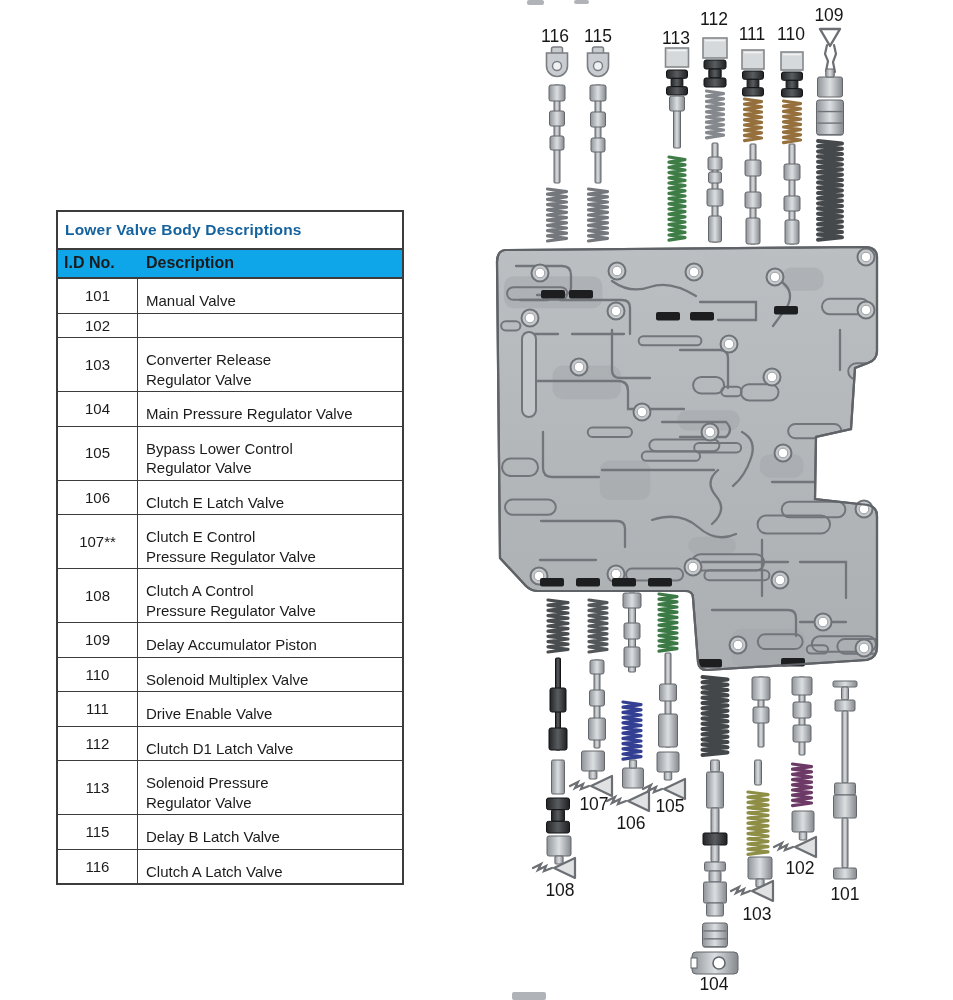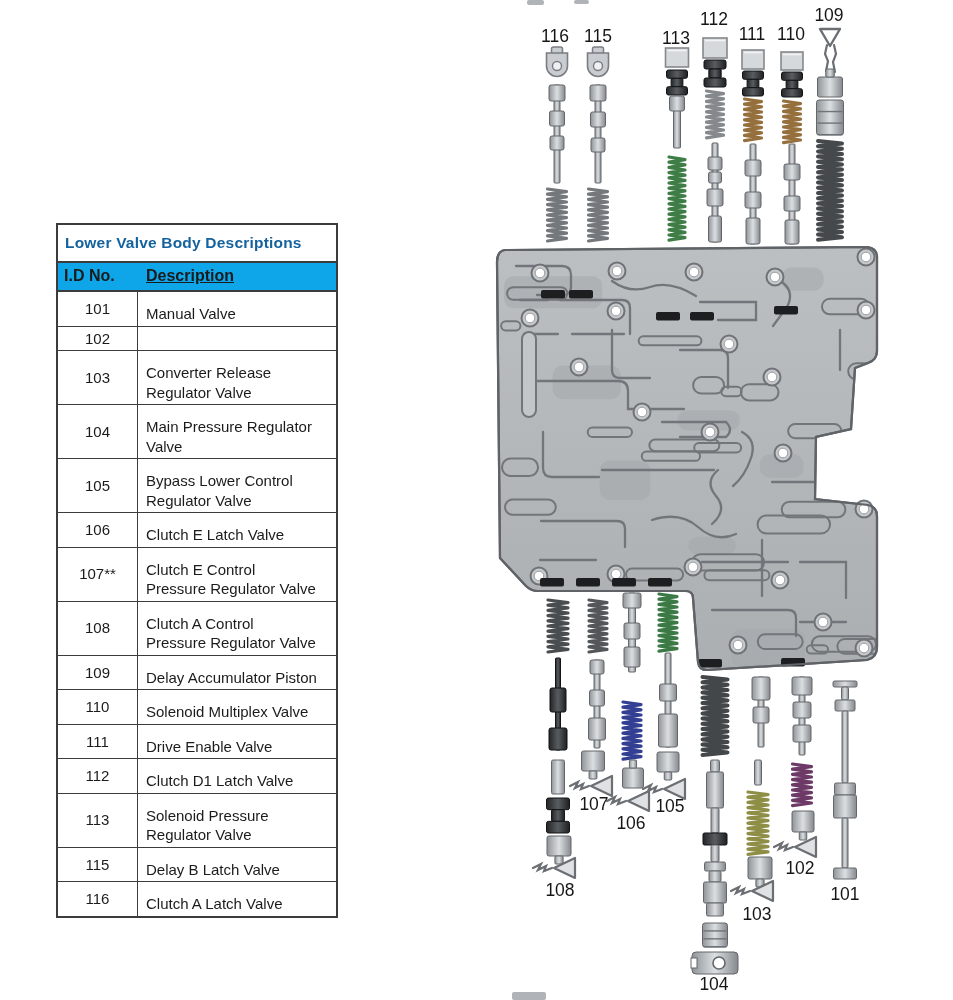--- a/index.html
+++ b/index.html
@@ -1,24 +1,24 @@
 <!DOCTYPE html>
 <html><head>
 <meta charset="utf-8">
 <style>
   html,body{margin:0;padding:0;background:#fff;}
   .page{position:relative;width:953px;height:1000px;background:#fff;overflow:hidden;
         font-family:"Liberation Sans",sans-serif;color:#1b1b1b;}
   .diagram-svg{position:absolute;left:0;top:0;}
-  .desc-table{position:absolute;left:56px;top:210px;width:282px;border:2px solid #3c3c3c;background:#fff;box-sizing:border-box;margin-top:13px;}
+  .desc-table{position:absolute;left:56px;top:210px;width:348px;border:2px solid #3c3c3c;background:#fff;box-sizing:border-box;}
   .tbl-title{padding:9px 6px 9px 7px;font-weight:bold;font-size:15.5px;color:#15639e;letter-spacing:.2px;}
   .tbl-head{display:grid;grid-template-columns:80px 1fr;background:#0ea5e9;
             border-top:2px solid #3c3c3c;border-bottom:2px solid #3c3c3c;font-weight:bold;font-size:16px;}
   .tbl-head .h1{padding:4px 0 5px 6px;}
-  .tbl-head .h2{padding:4px 0 5px 8px;text-decoration:underline;}
+  .tbl-head .h2{padding:4px 0 5px 8px;}
   .tbl-row{display:grid;grid-template-columns:80px 1fr;border-bottom:1.5px solid #3c3c3c;font-size:15px;line-height:19.5px;}
   .tbl-row:last-child{border-bottom:none;}
   .cell-id{display:flex;align-items:center;justify-content:center;border-right:1.5px solid #3c3c3c;padding:2px 0;}
   .cell-desc{display:flex;align-items:center;padding:12px 0 2px 8px;white-space:pre-line;}
 </style>
 </head>
 <body>
 
 <div class="page">
 

